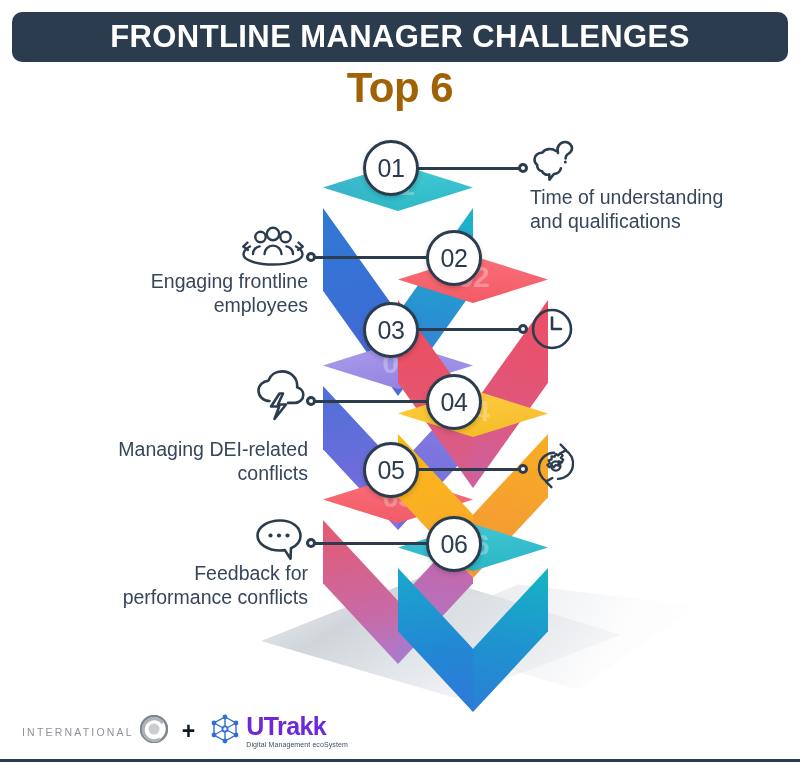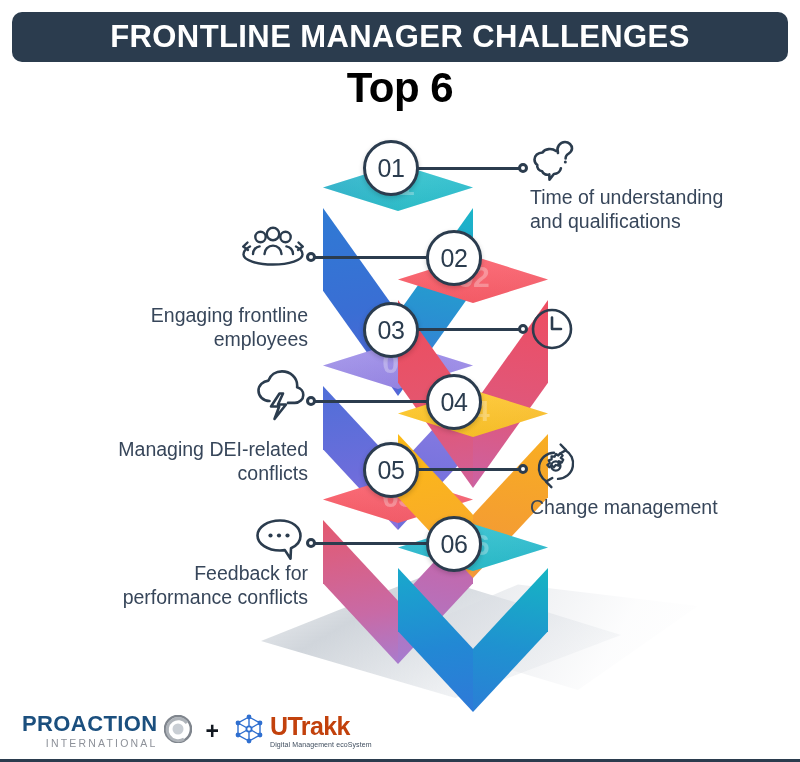--- a/index.html
+++ b/index.html
@@ -17,21 +17,21 @@
     background: #2b3c4e; border-radius: 10px;
     display: flex; align-items: center; justify-content: center;
   }
   .title-bar .title-text {
     color: #ffffff; font-size: 31px; font-weight: bold;
     letter-spacing: 0.4px; white-space: nowrap;
     font-family: "Liberation Sans", sans-serif;
   }
   .subtitle {
     position: absolute; left: 0; top: 64px; width: 800px;
-    text-align: center; color: #000000;
+    text-align: center; color: #a16207;
     font-size: 42px; font-weight: bold; letter-spacing: -0.5px;
   }
 
   
   #stage { position: absolute; left: 18px; top: 118px; width: 800px; height: 580px; }
 
   .ground {
     position: absolute; left: 243px; top: 430px; width: 360px; height: 150px;
     background: linear-gradient(150deg, rgba(205,210,216,0.0) 0%, rgba(200,206,213,0.85) 35%, rgba(222,226,231,0.5) 70%, rgba(255,255,255,0) 100%);
     clip-path: polygon(0% 62%, 46% 18%, 100% 58%, 54% 100%);
@@ -91,21 +91,21 @@
     display: flex; align-items: center; padding-left: 22px; gap: 14px;
   }
   .footer-rule { position:absolute; left:0; bottom:0; width:800px; height:3px; background:#2b3c4e; }
   .pa-logo { display: flex; align-items: center; gap: 6px; }
   .pa-words { display: flex; flex-direction: column; line-height: 1; }
   .pa-main { color: #1b4f7e; font-size: 22px; font-weight: bold; letter-spacing: 0.4px; }
   .pa-sub  { color: #8d9199; font-size: 10.5px; letter-spacing: 2.2px; text-align: right; margin-top: 3px; }
   .plus { color: #111820; font-size: 23px; font-weight: bold; }
   .ut-logo { display: flex; align-items: center; gap: 5px; }
   .ut-words { display: flex; flex-direction: column; line-height: 1; }
-  .ut-main { color: #c2410c; font-size: 25px; font-weight: bold; letter-spacing: -0.6px; }
+  .ut-main { color: #6d28d9; font-size: 25px; font-weight: bold; letter-spacing: -0.6px; }
   .ut-sub  { color: #3f4d5e; font-size: 7px; letter-spacing: 0.1px; margin-top: 2px; }
 </style>
 </head>
 <body>
 
 <div id="root">
 
   <div class="title-bar">
     <span class="title-text">FRONTLINE MANAGER CHALLENGES</span>
   </div>
@@ -235,21 +235,21 @@
         <circle cx="20.5" cy="13" r="5.2"></circle>
         <circle cx="45.5" cy="13" r="5.2"></circle>
         <path d="M24.5 30c0-4.7 3.8-8.4 8.5-8.4s8.5 3.7 8.5 8.4"></path>
         <path d="M13 30c0-4 2.8-7.2 6.6-7.6"></path>
         <path d="M53 30c0-4-2.8-7.2-6.6-7.6"></path>
         <path d="M10 22.5C6 24.6 3.5 27.4 3.5 30.5c0 5.6 13.2 10 29.5 10s29.5-4.4 29.5-10c0-3.1-2.5-5.9-6.5-8"></path>
         <path d="M7.5 18.5 3.2 22.6l4.8 3.3"></path>
         <path d="M58.5 18.5l4.3 4.1-4.8 3.3"></path>
       </svg>
     </div>
-    <div class="label left" style="left:40px; top:152px; width:250px;margin-top:34px;">Engaging frontline
+    <div class="label left" style="left:40px; top:152px; width:250px;">Engaging frontline
 employees</div>
 
     <div class="icon-box" style="left:512px; top:189px;">
       <svg width="44" height="44" viewBox="0 0 44 44" fill="none" stroke="#2b3c4e" stroke-width="2.6" stroke-linecap="round" stroke-linejoin="round">
         <circle cx="22" cy="22" r="19"></circle>
         <path d="M22 10.5V22h9"></path>
       </svg>
     </div>
 
     <div class="icon-box" style="left:234px; top:250px;">
@@ -264,39 +264,37 @@
     <div class="icon-box" style="left:512px; top:322px;">
       <svg width="52" height="52" viewBox="0 0 52 52" fill="none" stroke="#2b3c4e" stroke-width="2.4" stroke-linecap="round" stroke-linejoin="round">
         <path d="M30.4 19.2l0.6-3.2 3 1.2 1.5-2.8-2.6-1.9 2-2.5-2.4-2.2-2.2 2.2-2.5-1.6-1.4 2.9-3.2-0.4 0.1 3.2-3.1 0.9 1.2 3 -2.6 1.9 2.1 2.4 2.4-2.1 2.3 2.3 2-2.5 3.1 0.8 0.2-3.2 3.2-0.5z" transform="translate(-0.5,6) scale(0.95)"></path>
         <circle cx="25.8" cy="26" r="4.6"></circle>
         <path d="M35.5 10.2c5.5 3.3 8.6 9.7 7.3 16.3-1.4 7.3-7.7 12.3-14.8 12.4"></path>
         <path d="M16.5 41.5C11 38.2 7.9 31.8 9.2 25.2 10.6 17.9 16.9 12.9 24 12.8"></path>
         <path d="M30.6 4.5l5.4 5.6-6.3 3.6"></path>
         <path d="M21.4 47.2l-5.4-5.6 6.3-3.6"></path>
       </svg>
     </div>
-    <div class="label right" style="left:512px; top:378px; width:270px;">Change management</div>
 
     <div class="icon-box" style="left:234px; top:398px;">
       <svg width="56" height="48" viewBox="0 0 56 48" fill="none" stroke="#2b3c4e" stroke-width="2.6" stroke-linecap="round" stroke-linejoin="round">
         <path d="M28 4.5C15.6 4.5 5.5 11.2 5.5 19.5c0 8.3 10.1 15 22.5 15 1.7 0 3.3-0.1 4.9-0.4l5.6 8.6 0.5-10.5c5.9-2.6 9.5-7 9.5-12.2C48.5 11.2 40.4 4.5 28 4.5z"></path>
         <circle cx="18.5" cy="19.5" r="2.1" fill="#2b3c4e" stroke="none"></circle>
         <circle cx="27" cy="19.5" r="2.1" fill="#2b3c4e" stroke="none"></circle>
         <circle cx="35.5" cy="19.5" r="2.1" fill="#2b3c4e" stroke="none"></circle>
       </svg>
     </div>
     <div class="label left" style="left:0px; top:444px; width:290px;">Feedback for
 performance conflicts</div>
 
   </div>
 
   <div class="footer">
     <div class="pa-logo">
       <div class="pa-words">
-        <span class="pa-main">PROACTION</span>
         <span class="pa-sub">INTERNATIONAL</span>
       </div>
       <span>
         <svg width="28" height="28" viewBox="0 0 28 28">
           <circle cx="14" cy="14" r="13" fill="none" stroke="#7f858d" stroke-width="2.6"></circle>
           <path d="M23 8a11 11 0 1 0 -3 16" fill="none" stroke="#aeb3b9" stroke-width="3"></path>
           <circle cx="14" cy="14" r="5.5" fill="#c9ced4"></circle>
         </svg>
       </span>
     </div>

